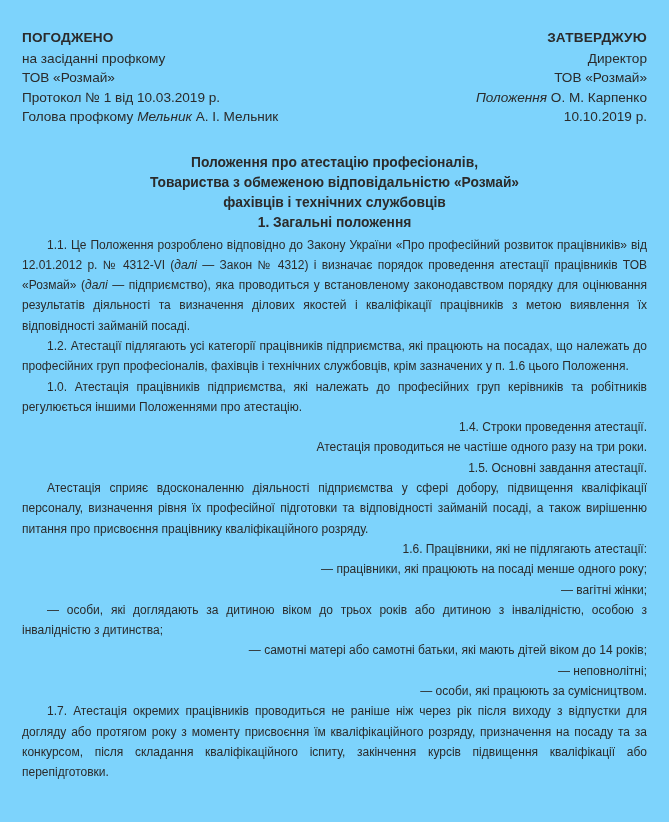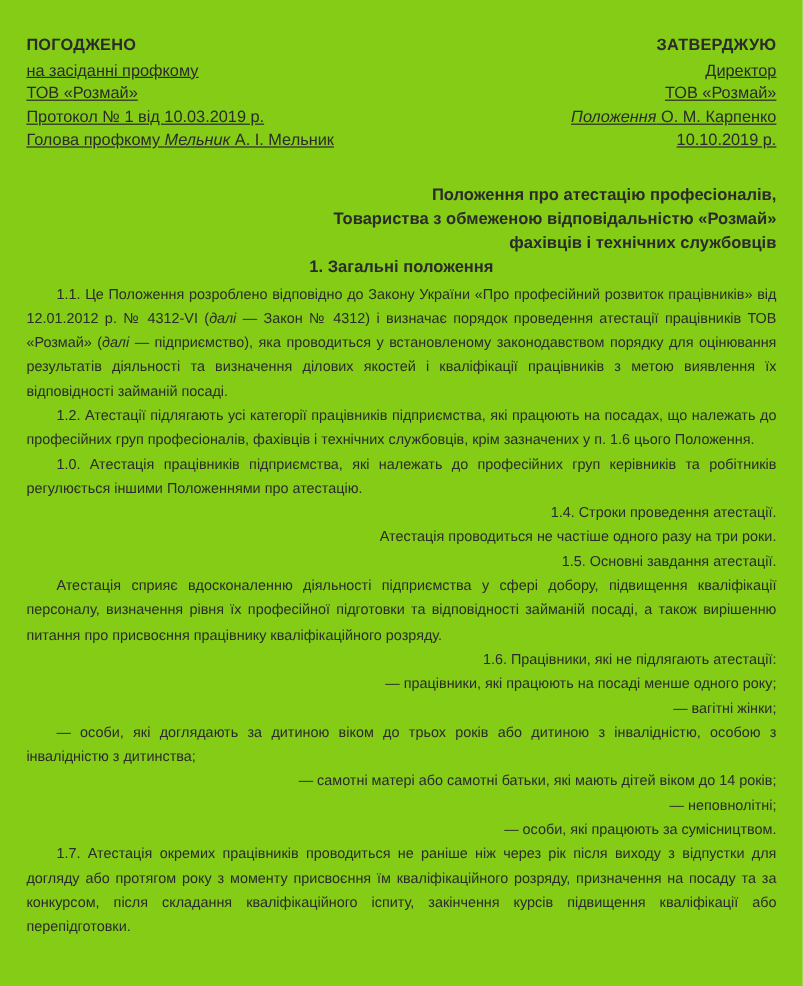--- a/index.html
+++ b/index.html
@@ -13,21 +13,21 @@
     background: #f7f7f5;
     font-family: "Liberation Sans", "DejaVu Sans", sans-serif;
     color: #2b2b2b;
     overflow: hidden;
   }
   .page {
     width: 669px;
     height: 822px;
     box-sizing: border-box;
     padding: 28px 22px 0 22px;
-    background: #84cc16;
+    background: #7dd3fc;
   }
 
   
   .approval-block {
     display: flex;
     justify-content: space-between;
     align-items: flex-start;
     font-size: 13.6px;
     line-height: 19.5px;
   }
@@ -37,35 +37,34 @@
   .approval-col.left  { text-align: left; }
   .approval-col.right { text-align: right; }
   .approval-heading {
     font-weight: bold;
     letter-spacing: 0.2px;
     font-size: 13.6px;
     margin-bottom: 1px;
   }
   .approval-line {
     display: block;
-    text-decoration: underline;
   }
   .sig {
     font-style: italic;
   }
 
   
   .doc-title {
     margin-top: 26px;
     text-align: center;
     font-weight: bold;
     font-size: 13.8px;
     line-height: 20px;
   }
-  .doc-title span { display: block; text-align: right; }
+  .doc-title span { display: block; }
 
   .section-heading {
     margin-bottom: 2px;
     text-align: center;
     font-weight: bold;
     font-size: 13.8px;
     line-height: 20px;
   }
 
   

